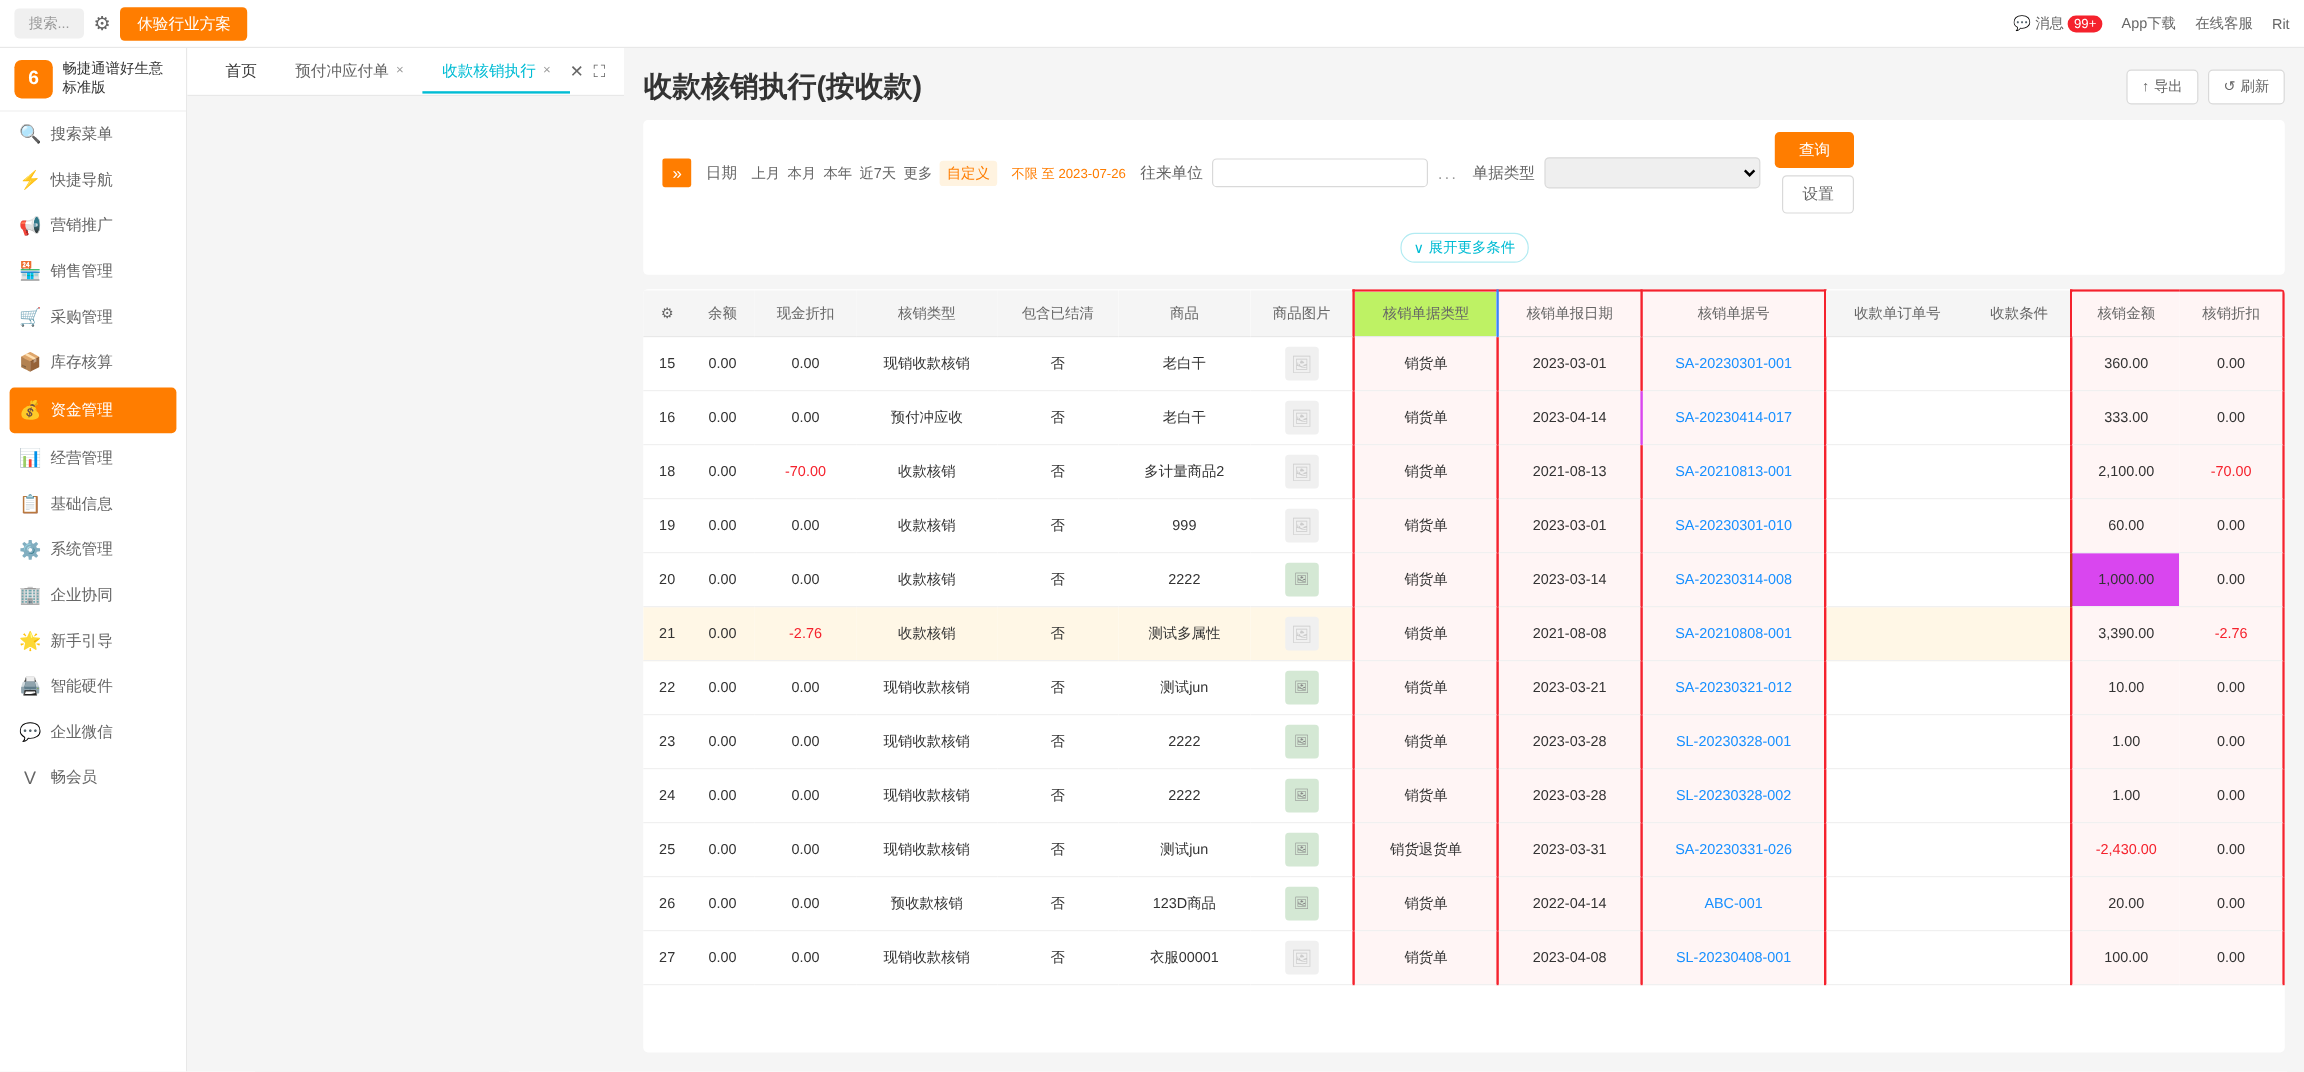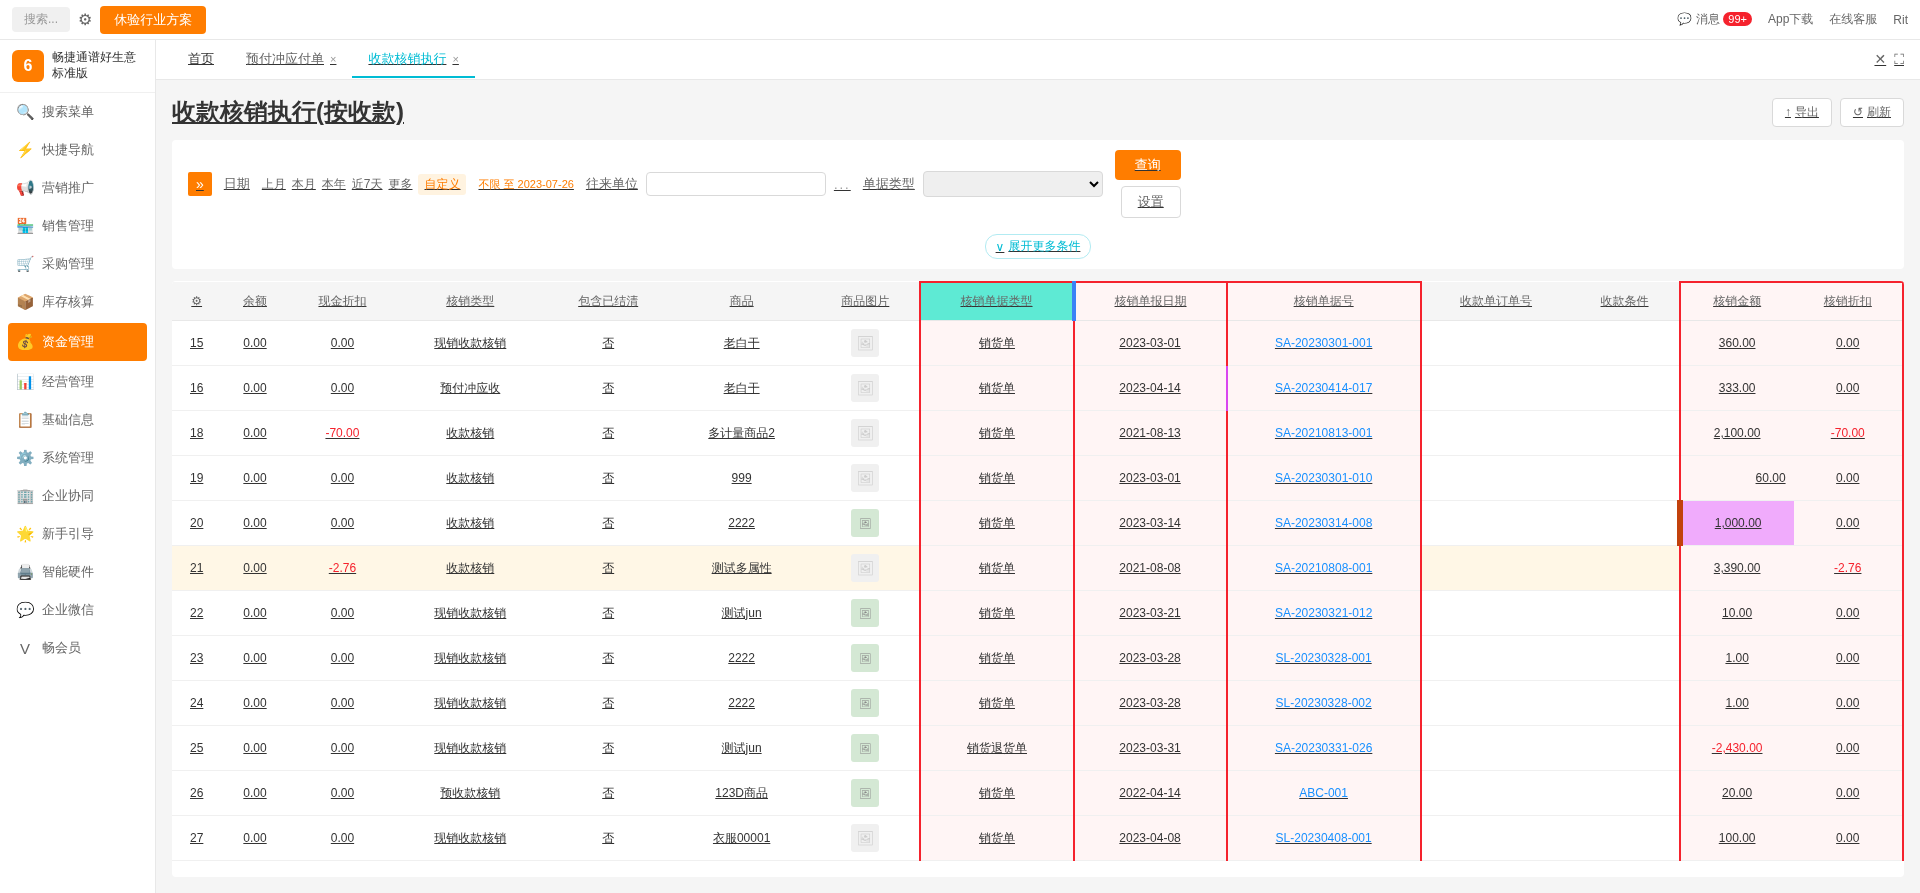--- a/index.html
+++ b/index.html
@@ -50,21 +50,21 @@
       padding: 10px 16px;
       cursor: pointer;
       color: #666;
       font-size: 13px;
       transition: background 0.2s;
     }
     .sidebar-item.active { background: #ff7d00; color: #fff; border-radius: 4px; margin: 2px 8px; padding: 10px 8px; }
     .sidebar-icon { font-size: 15px; width: 18px; text-align: center; }
 
     
-    .main { flex: 1; display: flex; flex-direction: column; overflow: hidden; background: #f5f5f5; text-decoration: underline; }
+    .main { flex: 1; display: flex; overflow: hidden; background: #f5f5f5; }
 
     
     .tabs {
       background: #fff;
       border-bottom: 1px solid #e8e8e8;
       display: flex;
       align-items: center;
       padding: 0 16px;
       height: 40px;
       flex-shrink: 0;
@@ -334,21 +334,21 @@
         <table>
           <thead>
             <tr>
               <th>⚙</th>
               <th>余额</th>
               <th>现金折扣</th>
               <th>核销类型</th>
               <th>包含已结清</th>
               <th>商品</th>
               <th>商品图片</th>
-              <th style="border-left:2px solid #f5222d; border-top:2px solid #f5222d; border-right:4px solid #3b82f6; background:#5eead4;margin-left:32px;">核销单据类型</th>
+              <th style="border-left:2px solid #f5222d; border-top:2px solid #f5222d; border-right:2px solid #3b82f6; background:#bef264;margin-left:32px;">核销单据类型</th>
               <th style="border-left:2px solid #f5222d; border-top:2px solid #f5222d; border-right:2px solid #f5222d; background:#fff5f5;">核销单报日期</th>
               <th style="border-left:2px solid #701a75; border-top:2px solid #f5222d; border-right:2px solid #f5222d; background:#fff5f5;">核销单据号</th>
               <th>收款单订单号</th>
               <th>收款条件</th>
               <th style="border-left:2px solid #f5222d; border-top:2px solid #f5222d; background:#fff5f5;">核销金额</th>
               <th style="border-right:2px solid #f5222d; border-top:2px solid #f5222d; background:#fff5f5;">核销折扣</th>
             </tr>
           </thead>
           <tbody id="table-body">
           <tr>
@@ -405,37 +405,37 @@
     <td class="">0.00</td>
     <td>收款核销</td>
     <td>否</td>
     <td>999</td>
     <td><span class="img-placeholder">🖼</span></td>
     <td style="border-left:2px solid #f5222d; border-right:2px solid #f5222d; background:#fff5f5;">销货单</td>
     <td style="border-left:2px solid #f5222d; border-right:2px solid #f5222d; background:#fff5f5;">2023-03-01</td>
     <td style="border-left:2px solid #f5222d; border-right:2px solid #f5222d; background:#fff5f5;"><a class="link-text" href="#">SA-20230301-010</a></td>
     <td></td>
     <td></td>
-    <td style="border-left:2px solid #f5222d; background:#fff5f5;text-align:right;" class="">60.00</td>
+    <td style="border-left:2px solid #f5222d; background:#fff5f5;" class="">60.00</td>
     <td style="border-right:2px solid #f5222d; background:#fff5f5;" class="">0.00</td>
   </tr>
               <tr>
     <td>20</td>
     <td>0.00</td>
     <td class="">0.00</td>
     <td>收款核销</td>
     <td>否</td>
     <td>2222</td>
     <td><span class="img-product">🖼</span></td>
     <td style="border-left:2px solid #f5222d; border-right:2px solid #f5222d; background:#fff5f5;">销货单</td>
     <td style="border-left:2px solid #f5222d; border-right:2px solid #f5222d; background:#fff5f5;">2023-03-14</td>
     <td style="border-left:2px solid #f5222d; border-right:2px solid #f5222d; background:#fff5f5;"><a class="link-text" href="#">SA-20230314-008</a></td>
     <td></td>
     <td></td>
-    <td style="border-left:6px solid #c2410c; background:#f0abfc;" class="">1,000.00</td>
+    <td style="border-left:2px solid #c2410c; background:#d946ef;" class="">1,000.00</td>
     <td style="border-right:2px solid #f5222d; background:#fff5f5;" class="">0.00</td>
   </tr>
               <tr class="highlighted">
     <td>21</td>
     <td>0.00</td>
     <td class="negative">-2.76</td>
     <td>收款核销</td>
     <td>否</td>
     <td>测试多属性</td>
     <td><span class="img-placeholder">🖼</span></td>

